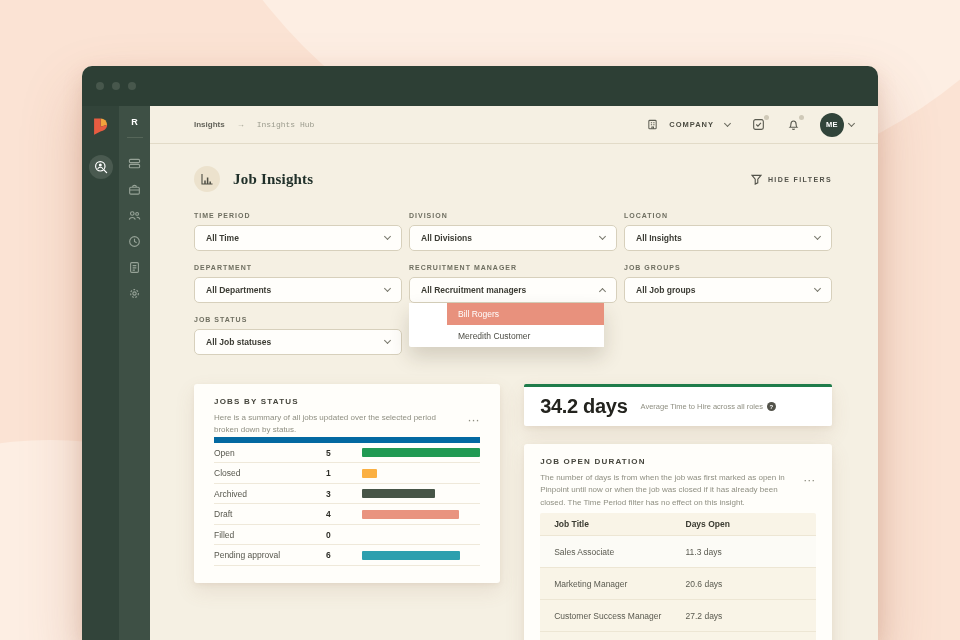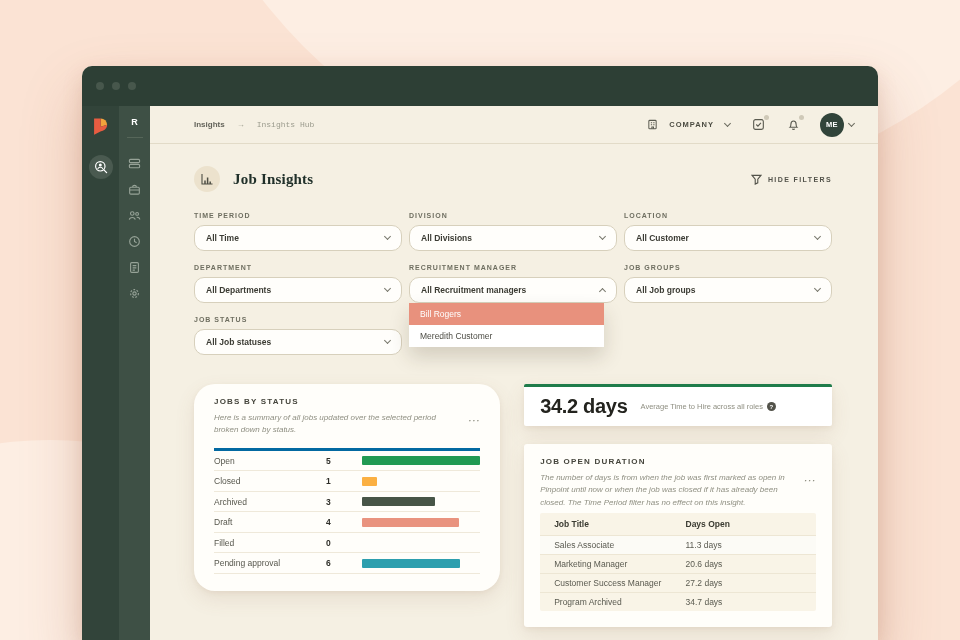--- a/index.html
+++ b/index.html
@@ -58,61 +58,61 @@
   .ph-icon { width:26px; height:26px; border-radius:50%; background:#ece2cd; display:flex; align-items:center; justify-content:center; }
   .page-title { margin-left:13px; font-family:"Liberation Serif", serif; font-size:15px; font-weight:bold; color:#20302a; letter-spacing:.2px; }
   .hide-filters { margin-left:auto; display:flex; align-items:center; gap:6px; color:#52524a; }
   .hide-filters span { font-size:7px; font-weight:bold; letter-spacing:1.4px; }
 
   
   .filters { display:grid; grid-template-columns:repeat(3,1fr); column-gap:7px; row-gap:13px; }
   .f-label { font-size:7px; font-weight:bold; letter-spacing:1px; color:#6e6e60; margin-bottom:6px; }
   .f-block { position:relative; }
   .select {
-    height:26px; background:#fffefb; border:1px solid #d7d0bc; border-radius:10px;
+    height:26px; background:#fffefb; border:1px solid #d7d0bc; border-radius:5px;
     display:flex; align-items:center; padding:0 11px; font-size:8.5px; color:#3c3c34; font-weight:bold;
   }
   .select .sp { flex:1; }
   .sel-chev { width:5px; height:5px; border-right:1.3px solid #77776b; border-bottom:1.3px solid #77776b; transform:rotate(45deg); margin-top:-3px; }
   .sel-chev.up { transform:rotate(-135deg); margin-top:3px; }
   .dropdown-panel {
     position:absolute; left:0; right:13px; top:100%; z-index:6; background:#fff;
-    box-shadow:0 10px 20px rgba(60,50,30,.18); border-radius:0 0 2px 2px;
+    box-shadow:0 10px 20px rgba(60,50,30,.18); border-radius:0 0 2px 2px;padding-left:38px;
   }
   .dd-option { height:22px; display:flex; align-items:center; padding:0 11px; font-size:8.5px; color:#4c4c44; background:#fff; }
   .dd-option.highlight { background:#e8917d; color:#fff; }
 
   
   .cards { display:flex; gap:24px; margin-top:29px; align-items:flex-start; }
   .card { background:#fffefa; border-radius:3px; box-shadow:0 8px 20px rgba(140,100,70,.12), 0 2px 5px rgba(140,100,70,.08); }
 
-  .card-jobs { width:308px; padding:13px 20px 17px;border-radius:21px; }
+  .card-jobs { width:308px; padding:13px 20px 17px; }
   .card-title { font-size:8px; font-weight:bold; letter-spacing:1.2px; color:#45453c; }
-  .desc-row { display:flex; margin-top:6px;font-style:italic; }
+  .desc-row { display:flex; margin-top:6px; }
   .card-desc { flex:1; font-size:8px; line-height:1.55; color:#8f8f82; padding-right:14px; }
   .menu-dots { color:#8f8f82; font-size:9px; font-weight:bold; letter-spacing:1px; align-self:flex-start; margin-top:4px; }
 
-  .chart { margin-top:11px; border-top:3px solid #0369a1; }
+  .chart { border-top:6px solid #0369a1; }
   .chart-row { display:flex; align-items:center; height:20.5px; border-bottom:1px solid #efe9da; }
   .cr-label { width:112px; font-size:8.5px; color:#57574d; }
   .cr-value { width:36px; font-size:8.5px; font-weight:bold; color:#2e2e28; }
   .cr-track { flex:1; display:flex; }
   .cr-bar { height:9px; border-radius:1px; }
 
   .right-col { width:310px; display:flex; flex-direction:column; gap:18px; }
   .card-stat { border-top:3px solid #1f7c4b; border-radius:2px; height:42px; display:flex; align-items:center; padding:0 16px; background:#fff; }
   .stat-value { font-size:20px; font-weight:bold; color:#23231e; letter-spacing:-.3px; }
   .stat-caption { margin-left:13px; font-size:7.5px; color:#8f8f82; display:flex; align-items:center; gap:4px; }
   .q-icon { width:9px; height:9px; border-radius:50%; background:#52524a; color:#fff; font-size:6px; font-weight:bold; display:flex; align-items:center; justify-content:center; }
 
   .card-duration { padding:13px 16px 16px; }
   .dur-table { margin-top:4px; background:#f9f4e7; border-radius:2px; overflow:hidden; }
   .t-row { display:grid; grid-template-columns:53% 47%; padding:0 14px; align-items:center; }
   .t-head { height:22px; font-size:8.5px; font-weight:bold; color:#3a3a31; }
-  .t-body-row { height:19px; font-size:8.5px; color:#5a5a50; border-top:1px solid #ede6d4; }
+  .t-body-row { height:32px; font-size:8.5px; color:#5a5a50; border-top:1px solid #ede6d4; }
   .t-body-row.lighter { background:#fcfbf6; }
 </style>
 </head>
 <body>
 
 <div class="bg-circle c1"></div>
 <div class="bg-circle c2"></div>
 
 <div class="window">
 
@@ -255,21 +255,21 @@
             <div class="f-label">DIVISION</div>
             <div class="select">
               <span>All Divisions</span>
                 <span class="sp"></span>
               <span class="sel-chev"></span>
             </div>
           </div>
           <div class="f-block">
             <div class="f-label">LOCATION</div>
             <div class="select">
-              <span>All Customer</span>
+              <span>All Insights</span>
                 <span class="sp"></span>
               <span class="sel-chev"></span>
             </div>
           </div>
 
           <div class="f-block">
             <div class="f-label">DEPARTMENT</div>
             <div class="select">
               <span>All Departments</span>
                 <span class="sp"></span>

